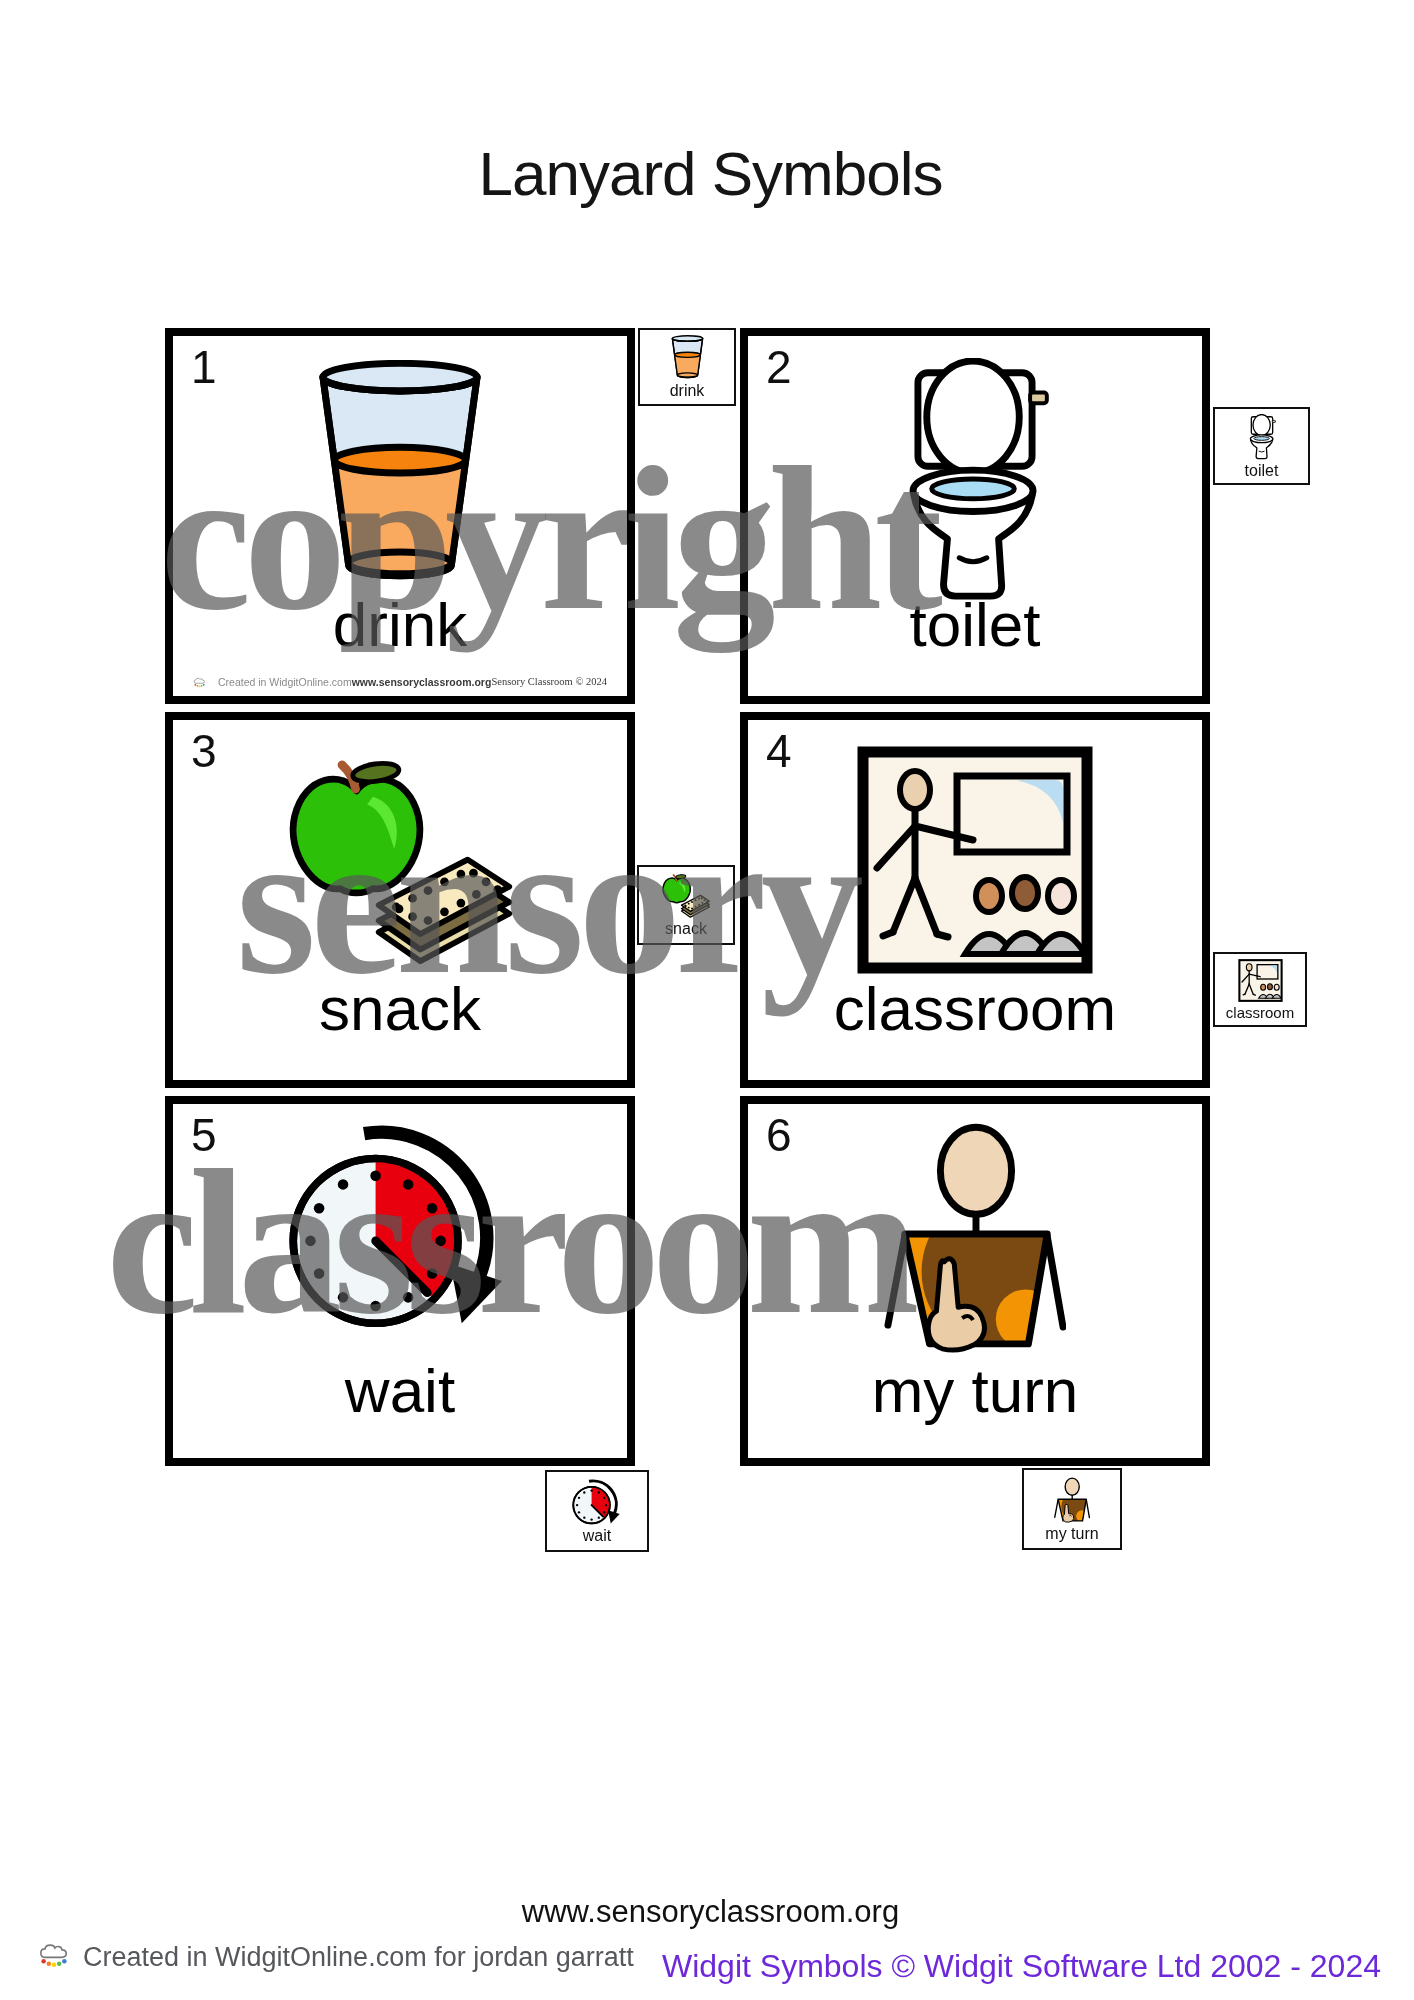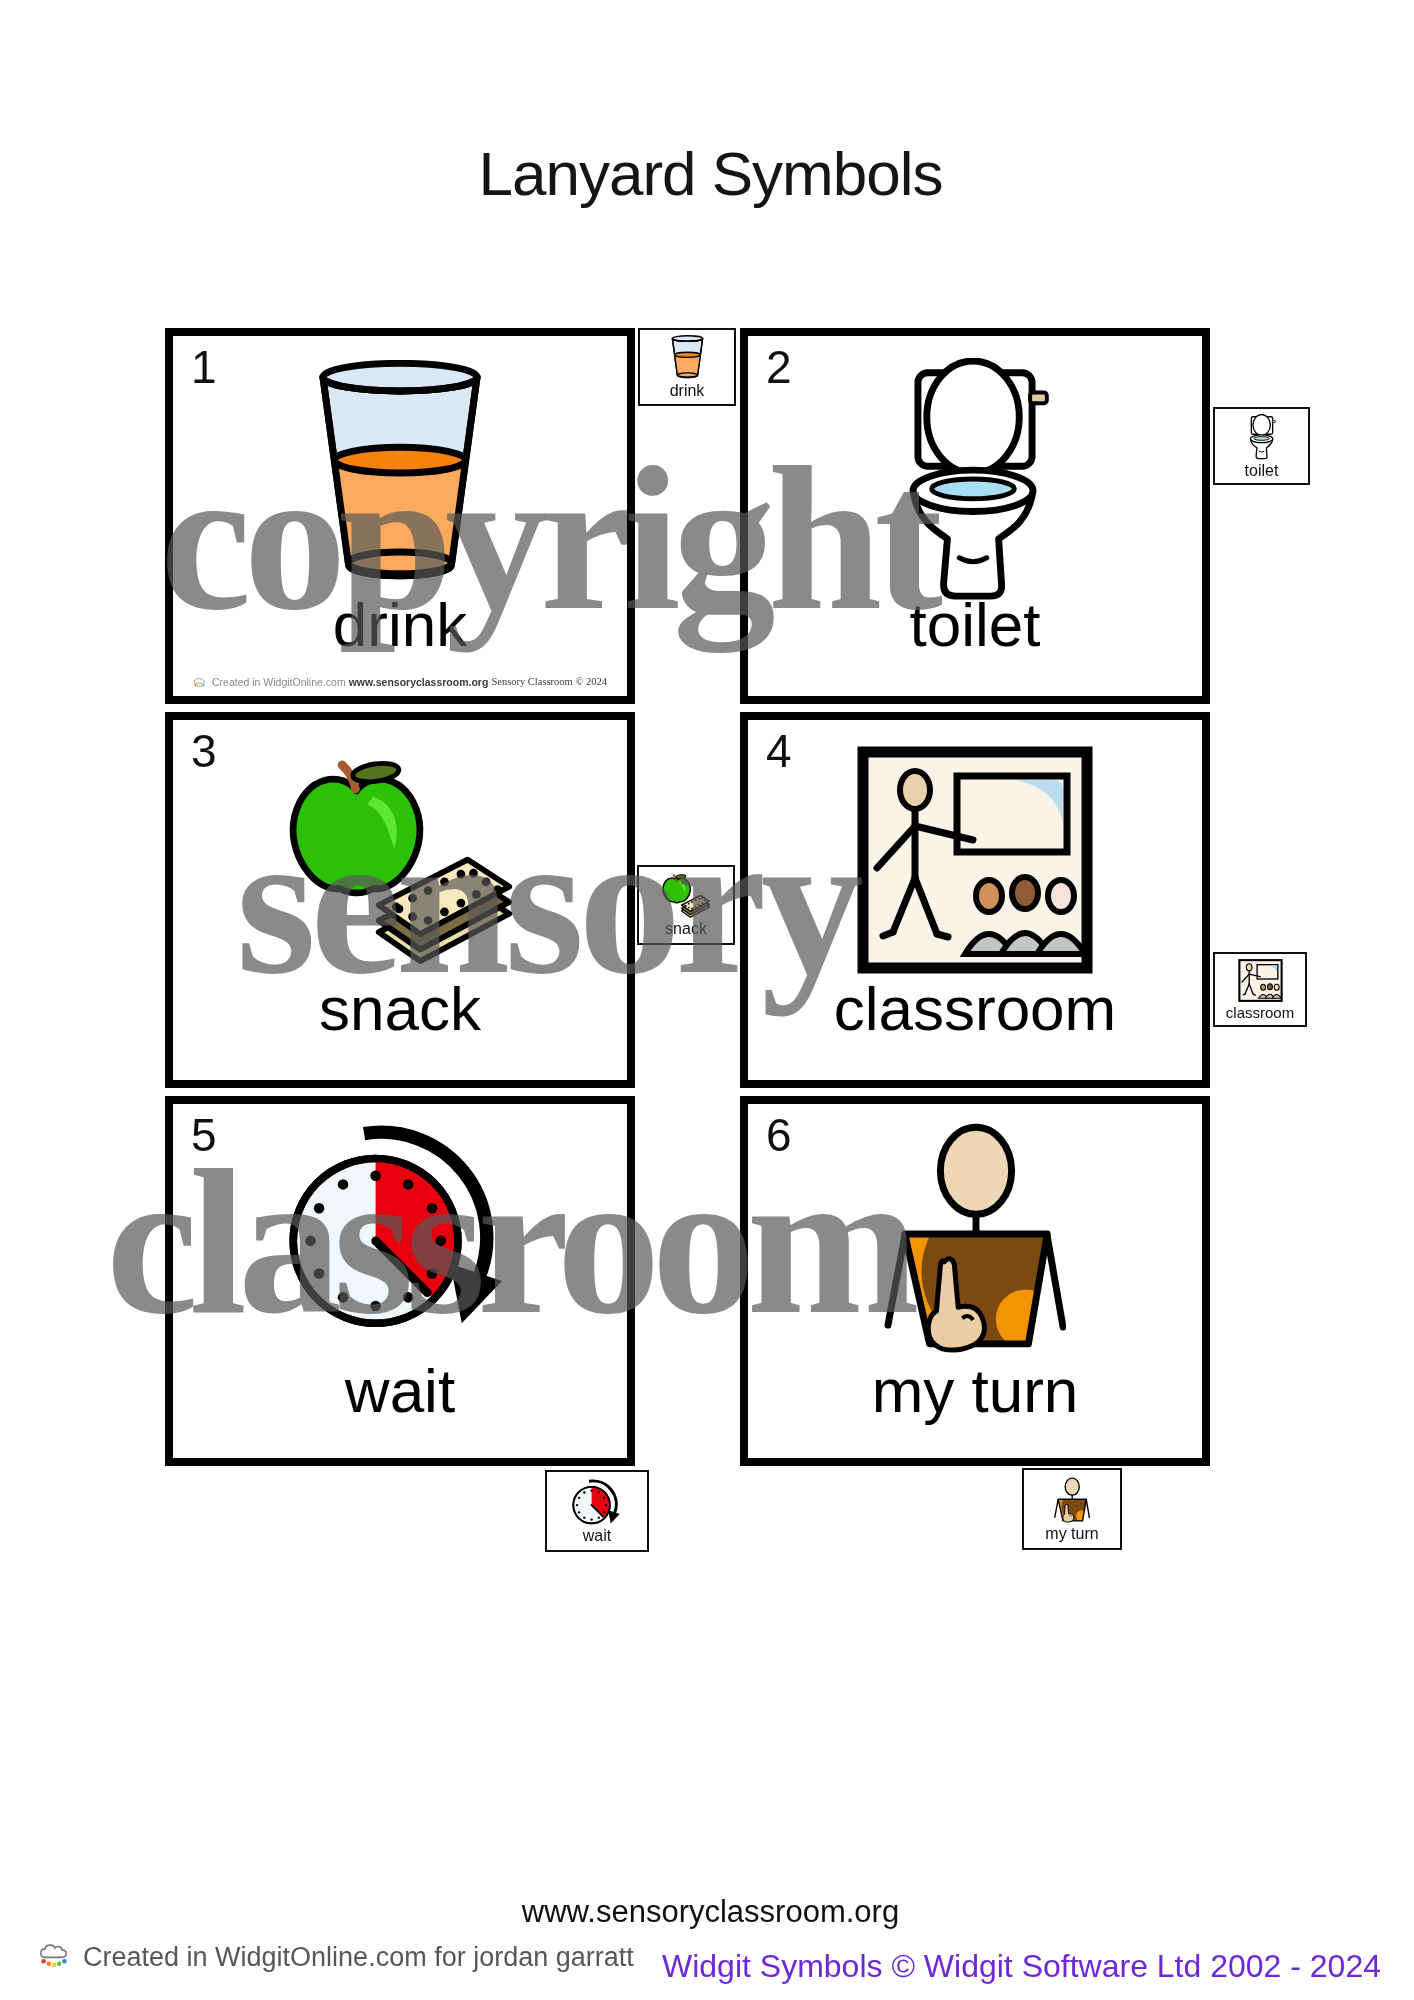--- a/index.html
+++ b/index.html
@@ -17,21 +17,21 @@
   .biglabel{position:absolute;bottom:40px;left:0;width:100%;text-align:center;
             font-size:62px;color:#000;line-height:1;}
   .c5 .biglabel,.c6 .biglabel{bottom:36px;}
   .sym{position:absolute;left:50%;transform:translateX(-50%);}
   .sym-drink{top:24px;}  .sym-toilet{top:22px;}
   .sym-snack{top:40px;}  .sym-classroom{top:26px;}
   .sym-wait{top:20px;}   .sym-myturn{top:18px;}
   
   .minifoot{position:absolute;left:20px;right:20px;bottom:8px;display:flex;
             justify-content:space-between;align-items:center;font-size:10.5px;line-height:1;}
-  .minifoot .mleft{display:flex;align-items:center;gap:6px;color:#8a8a8a;text-align:right;}
+  .minifoot .mleft{display:flex;align-items:center;gap:12px;color:#8a8a8a;text-align:right;}
   .minifoot .mmid{color:#3a3a3a;font-weight:bold;}
   .minifoot .mright{color:#3a3a3a;font-family:Liberation Serif, serif;}
   
   .thumb{position:absolute;border:2px solid #101010;background:#fff;box-sizing:border-box;
          display:flex;flex-direction:column;align-items:center;justify-content:center;
          gap:3px;z-index:2;}
   .t-drink{left:638px;top:328px;width:98px;height:78px;}
   .t-toilet{left:1213px;top:407px;width:97px;height:78px;}
   .t-snack{left:637px;top:865px;width:98px;height:80px;}
   .t-classroom{left:1213px;top:952px;width:94px;height:75px;}

